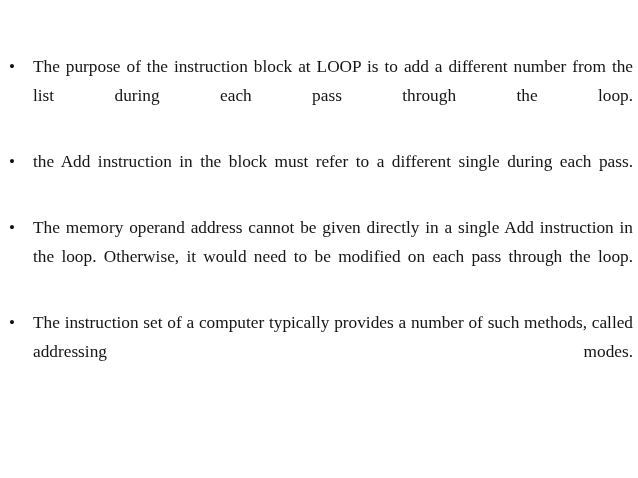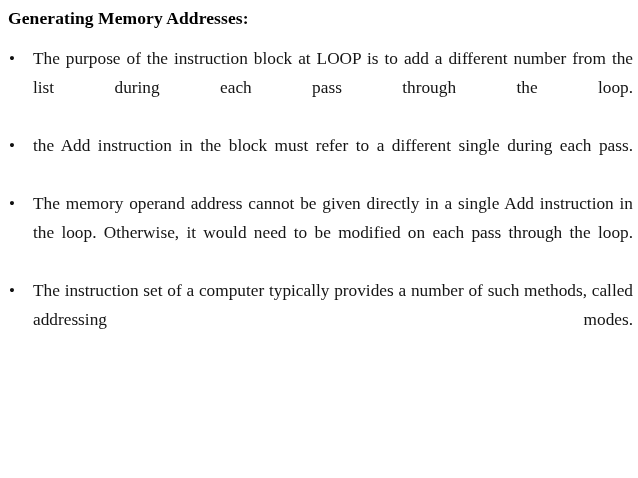--- a/index.html
+++ b/index.html
@@ -60,35 +60,35 @@
     text-align: left;
   }
   .bullet-text {
     display: block;
     font-size: 17.3px;
     line-height: 29px;
     text-align: justify;
     text-justify: inter-word;
     color: #141414;
     hyphens: none;
+    margin-top: 8px;
     -webkit-hyphens: none;
   }
   
   .bullet-text::after {
     content: "";
     display: inline-block;
     width: 100%;
   }
 </style>
 </head>
 <body>
 
 <div class="slide">
 
-  <div class="slide-title">Generating Memory Addresses:</div>
 
   <ul class="bullet-list">
 
     <li class="bullet-item">
       <span class="bullet-marker">•</span>
       <span class="bullet-text">The purpose of the instruction block at LOOP is to add a different number from the list during each pass through the loop.</span>
     </li>
 
     <li class="bullet-item">
       <span class="bullet-marker">•</span>

